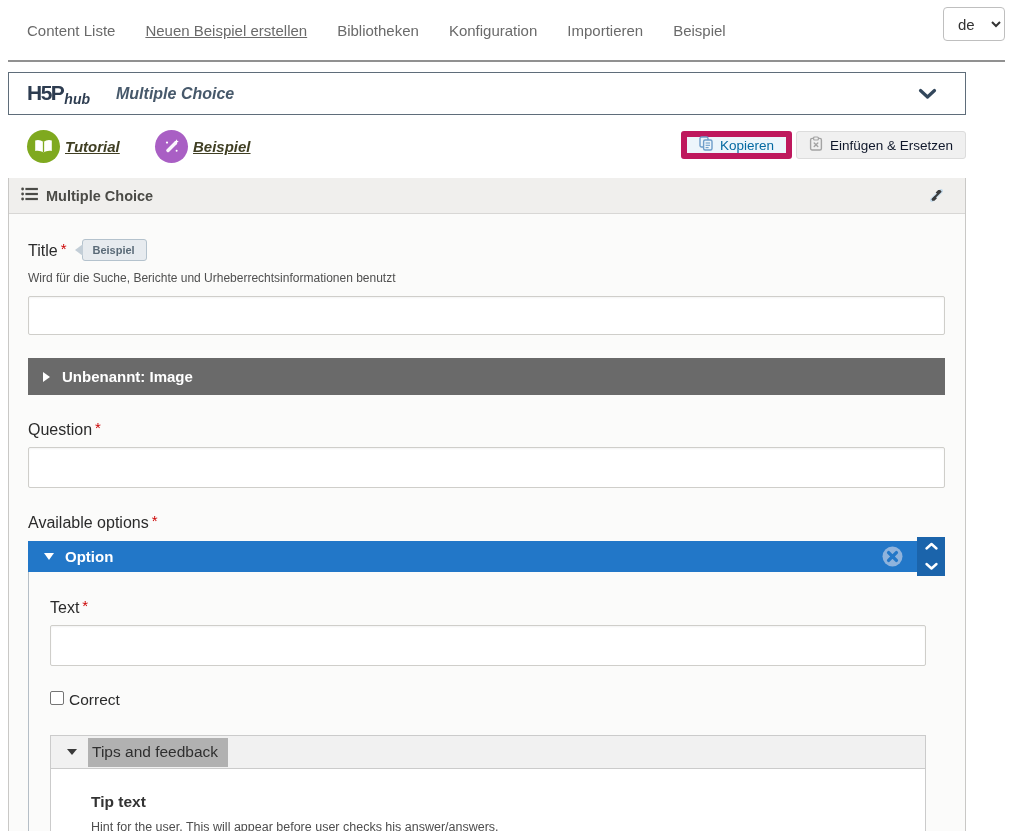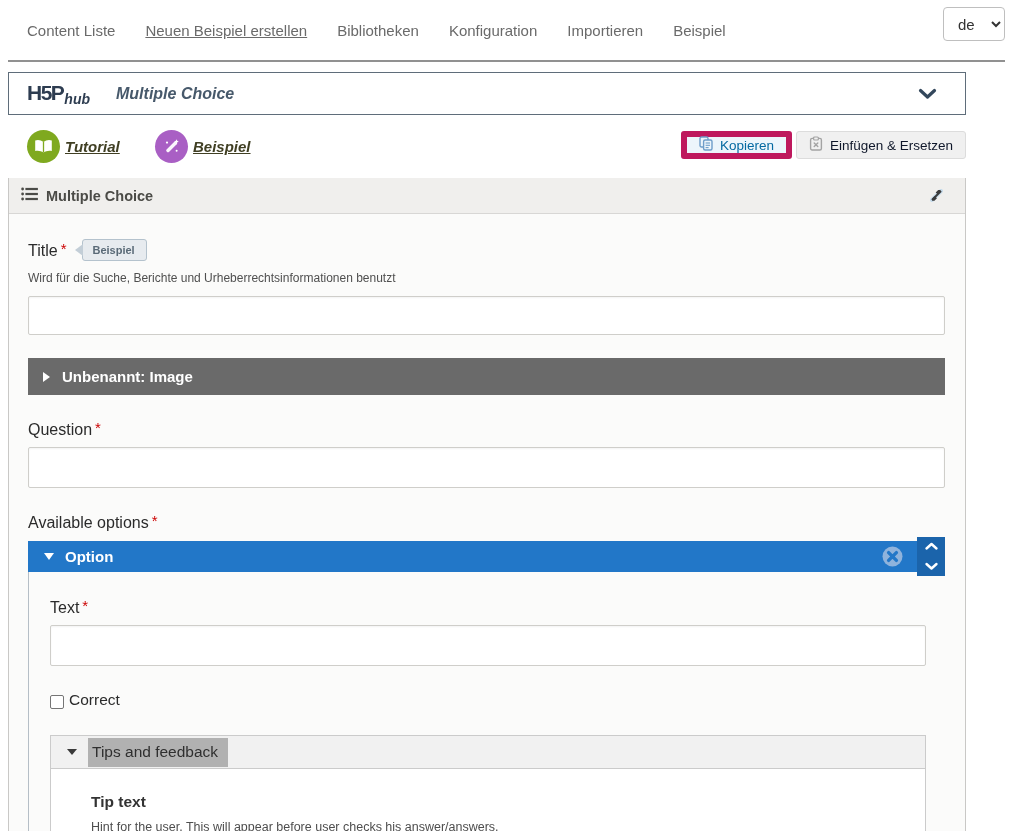--- a/index.html
+++ b/index.html
@@ -84,21 +84,21 @@
   .option-header { height:31px; background:#2277c8; display:flex; align-items:center; cursor:pointer; }
   .option-header .olabel { font-size:15px; font-weight:bold; color:#fff; margin-left:11px; }
   .option-header .lead { margin-left:16px; display:flex; align-items:center; }
   .remove-btn { margin-left:auto; margin-right:13px; display:flex; cursor:pointer; }
   .order-col { width:28px; height:39px; background:#1b64ab; display:flex; flex-direction:column;
                align-items:center; justify-content:space-between; padding:5px 0; }
   .order-btn { display:flex; cursor:pointer; }
 
   .option-body { border-left:1px solid #b5bec6; padding:25px 19px 0 21px; }
 
-  .correct-row { margin-top:25px; display:flex; align-items:flex-end; }
+  .correct-row { margin-top:25px; display:flex; align-items:flex-start; }
   .correct-row input[type=checkbox] { appearance:none; -webkit-appearance:none; width:14px; height:14px;
       border:1px solid #757575; border-radius:2px; background:#fff; cursor:pointer; }
   .correct-row .clabel { font-size:15.5px; color:#2b2b2b; margin-left:5px; }
 
   
   .tips-panel { margin-top:26px; border:1px solid #cbcbcb; background:#fff; }
   .tips-header { height:33px; background:#f1f1f1; border-bottom:1px solid #cbcbcb;
                  display:flex; align-items:center; padding:0 16px; cursor:pointer; }
   .tips-header .tlabel { margin-left:11px; font-size:15.5px; color:#2f2f2f;
                          background:#b1b1b1; padding:5px 10px 6px 4px; }

